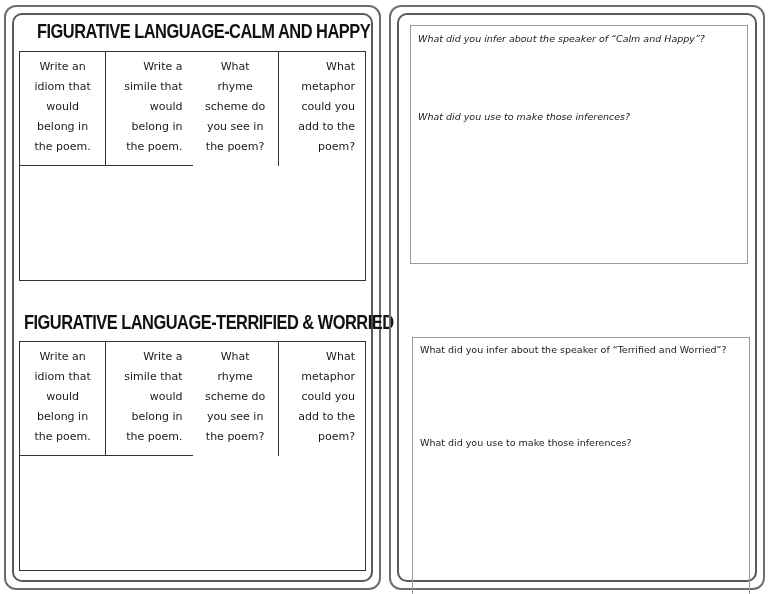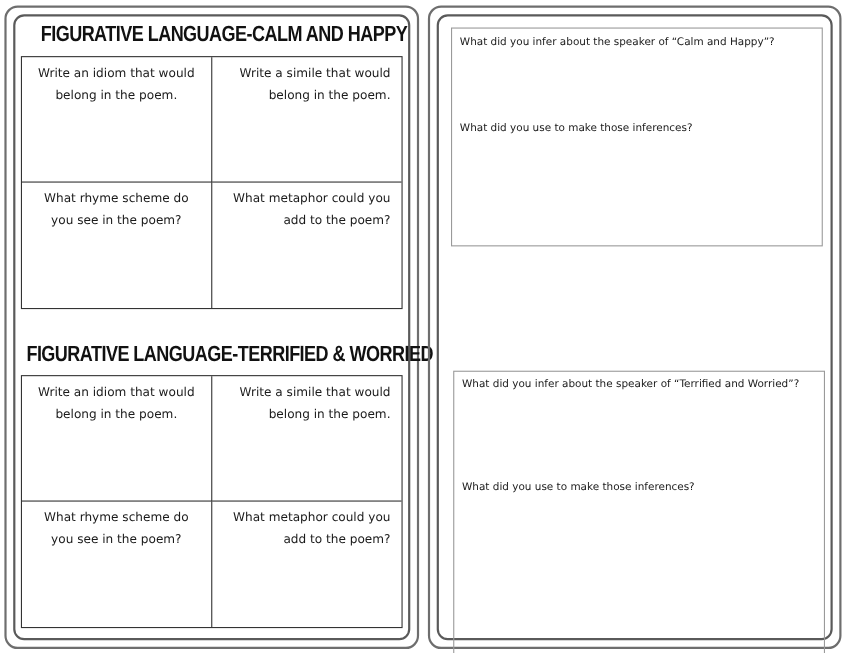--- a/index.html
+++ b/index.html
@@ -4,21 +4,21 @@
 <style>
   html, body { margin:0; padding:0; }
   body { width:768px; height:594px; background:#ffffff; position:relative; overflow:hidden;
          font-family:"DejaVu Sans", sans-serif; color:#1a1a1a; }
   .outer { position:absolute; border:2px solid #6e6e6e; border-radius:12px; box-sizing:border-box; }
   .inner { position:absolute; border:2px solid #5a5a5a; border-radius:10px; box-sizing:border-box; }
   .title { position:absolute; font-family:"Liberation Sans", sans-serif; font-weight:bold;
            font-size:20px; letter-spacing:-0.6px; color:#111; white-space:nowrap;
            transform:scaleX(0.82); transform-origin:left center; }
   .grid { position:absolute; border:1.5px solid #333; box-sizing:border-box;
-          display:grid; grid-template-columns:1fr 1fr; grid-template-rows:1fr 1fr; }
+          display:grid; grid-template-columns:1fr 1fr 1fr 1fr; grid-template-rows:1fr 1fr; }
   .cell { border-right:1px solid #333; border-bottom:1px solid #333; box-sizing:border-box;
           text-align:center; font-size:11px; line-height:20px; padding:5px 10px 0 10px; }
   .cell:nth-child(2n) { border-right:none;text-align:right; }
   .cell:nth-child(n+3) { border-bottom:none; }
   .box { position:absolute; border:1.5px solid #9a9a9a; box-sizing:border-box; }
   .q { position:absolute; left:7px; font-size:9.5px; white-space:nowrap; color:#1a1a1a; }
 </style>
 </head>
 <body>
 
@@ -37,21 +37,21 @@
 <div class="grid" style="left:19px; top:341px; width:347px; height:230px;">
   <div class="cell"><span>Write an idiom that would belong in the poem.</span></div>
   <div class="cell"><span>Write a simile that would belong in the poem.</span></div>
   <div class="cell"><span>What rhyme scheme do you see in the poem?</span></div>
   <div class="cell"><span>What metaphor could you add to the poem?</span></div>
 </div>
 
 <div class="outer" style="left:389px; top:5px; width:376px; height:585px;"></div>
 <div class="inner" style="left:397px; top:13px; width:360px; height:569px;"></div>
 
-<div class="box" style="left:410px; top:25px; width:338px; height:199px;">
+<div class="box" style="left:410px; top:25px; width:338px; height:239px;font-style:italic;">
   <div class="q" style="top:7px;">What did you infer about the speaker of “Calm and Happy”?</div>
   <div class="q" style="top:85px;">What did you use to make those inferences?</div>
 </div>
 
 <div class="box" style="left:412px; top:305px; width:338px; height:259px;margin-top:32px;">
   <div class="q" style="top:6px;">What did you infer about the speaker of “Terrified and Worried”?</div>
   <div class="q" style="top:99px;">What did you use to make those inferences?</div>
 </div>
 
 </body></html>

